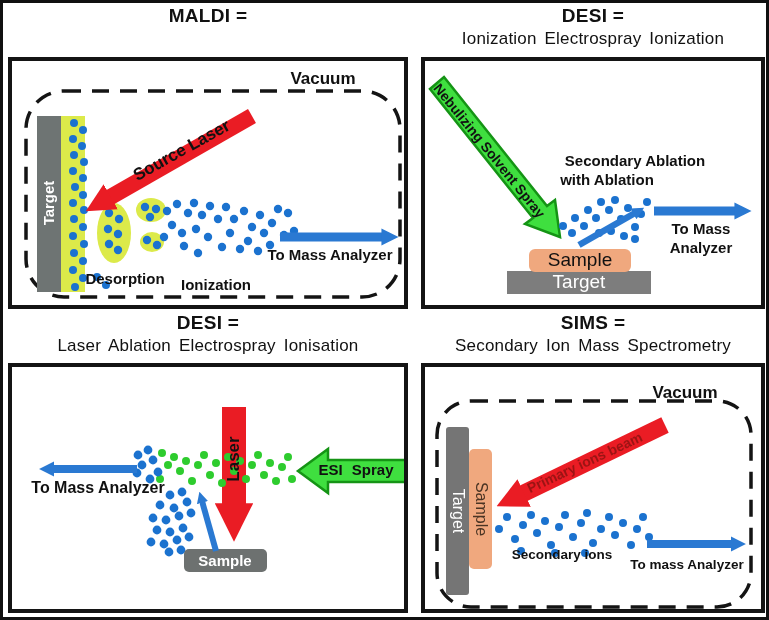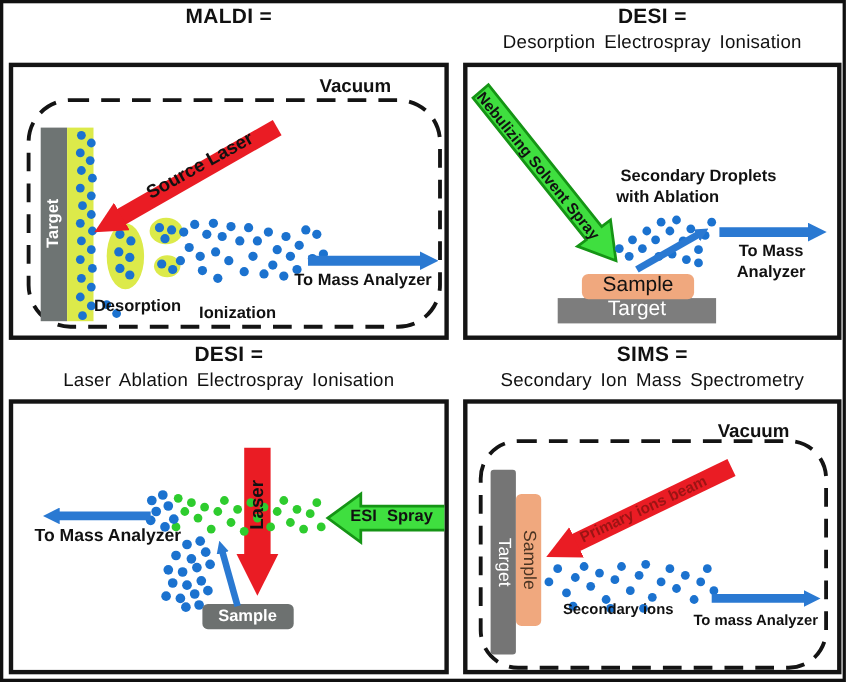--- a/index.html
+++ b/index.html
@@ -127,21 +127,21 @@
     <div class="lbl big" style="left:311px;top:18px;">Vacuum</div>
     <div class="lbl md white" style="left:37px;top:142px;transform:translate(-50%,-50%) rotate(-90deg);">Target</div>
     <div class="lbl big" style="left:170px;top:90px;transform:translate(-50%,-50%) rotate(-29deg);">Source Laser</div>
     <div class="lbl md" style="left:113px;top:218px;">Desorption</div>
     <div class="lbl md" style="left:204px;top:224px;">Ionization</div>
     <div class="lbl md" style="left:318px;top:194px;">To Mass Analyzer</div>
   </div>
 
   <div class="hdr" style="left:421px;top:5px;width:344px;text-align:center;">
     <div class="title">DESI =</div>
-    <div class="subtitle">Desorption Electrospray Ionisation</div>
+    <div class="subtitle">Ionization Electrospray Ionization</div>
   </div>
   <div class="panel" style="left:421px;top:57px;width:344px;height:252px;">
     <svg viewBox="0 0 336 244">
       <defs>
         <marker id="de-b" viewBox="0 0 10 10" refX="1.5" refY="5" markerWidth="1.9" markerHeight="1.9" orient="auto">
             <path d="M0,0L10,5L0,10z" fill="#2a79d2"></path>
           </marker>
       </defs>
       <rect x="82" y="210" width="144" height="23" fill="#7d7d7d"></rect>
       <rect x="104" y="188" width="102" height="23" rx="6" fill="#f0a87e"></rect>
@@ -163,21 +163,21 @@
           <circle cx="222" cy="141" r="4"></circle>
           <circle cx="186" cy="170" r="4"></circle>
         <circle cx="199" cy="175" r="4"></circle>
           <circle cx="174" cy="172" r="4"></circle>
           <circle cx="210" cy="178" r="4"></circle>
       </g>
       <line x1="154" y1="184" x2="210" y2="152" stroke="#2a79d2" stroke-width="6.5" marker-end="url(#de-b)"></line>
       <line x1="229" y1="150" x2="312" y2="150" stroke="#2a79d2" stroke-width="9" marker-end="url(#de-b)"></line>
     </svg>
     <div class="lbl" style="left:64px;top:90px;font-size:14px;transform:translate(-50%,-50%) rotate(51deg);">Nebulizing Solvent Spray</div>
-    <div class="lbl md" style="left:210px;top:100px;">Secondary Droplets</div>
+    <div class="lbl md" style="left:210px;top:100px;">Secondary Ablation</div>
     <div class="lbl md" style="left:182px;top:119px;">with Ablation</div>
     <div class="lbl md" style="left:276px;top:168px;">To Mass</div>
     <div class="lbl md" style="left:276px;top:187px;">Analyzer</div>
     <div class="lbl plain" style="left:155px;top:199px;font-size:19px;">Sample</div>
     <div class="lbl plain white" style="left:154px;top:221px;font-size:19px;">Target</div>
   </div>
 
   <div class="hdr" style="left:8px;top:312px;width:400px;">
     <div class="title">DESI =</div>
     <div class="subtitle">Laser Ablation Electrospray Ionisation</div>

